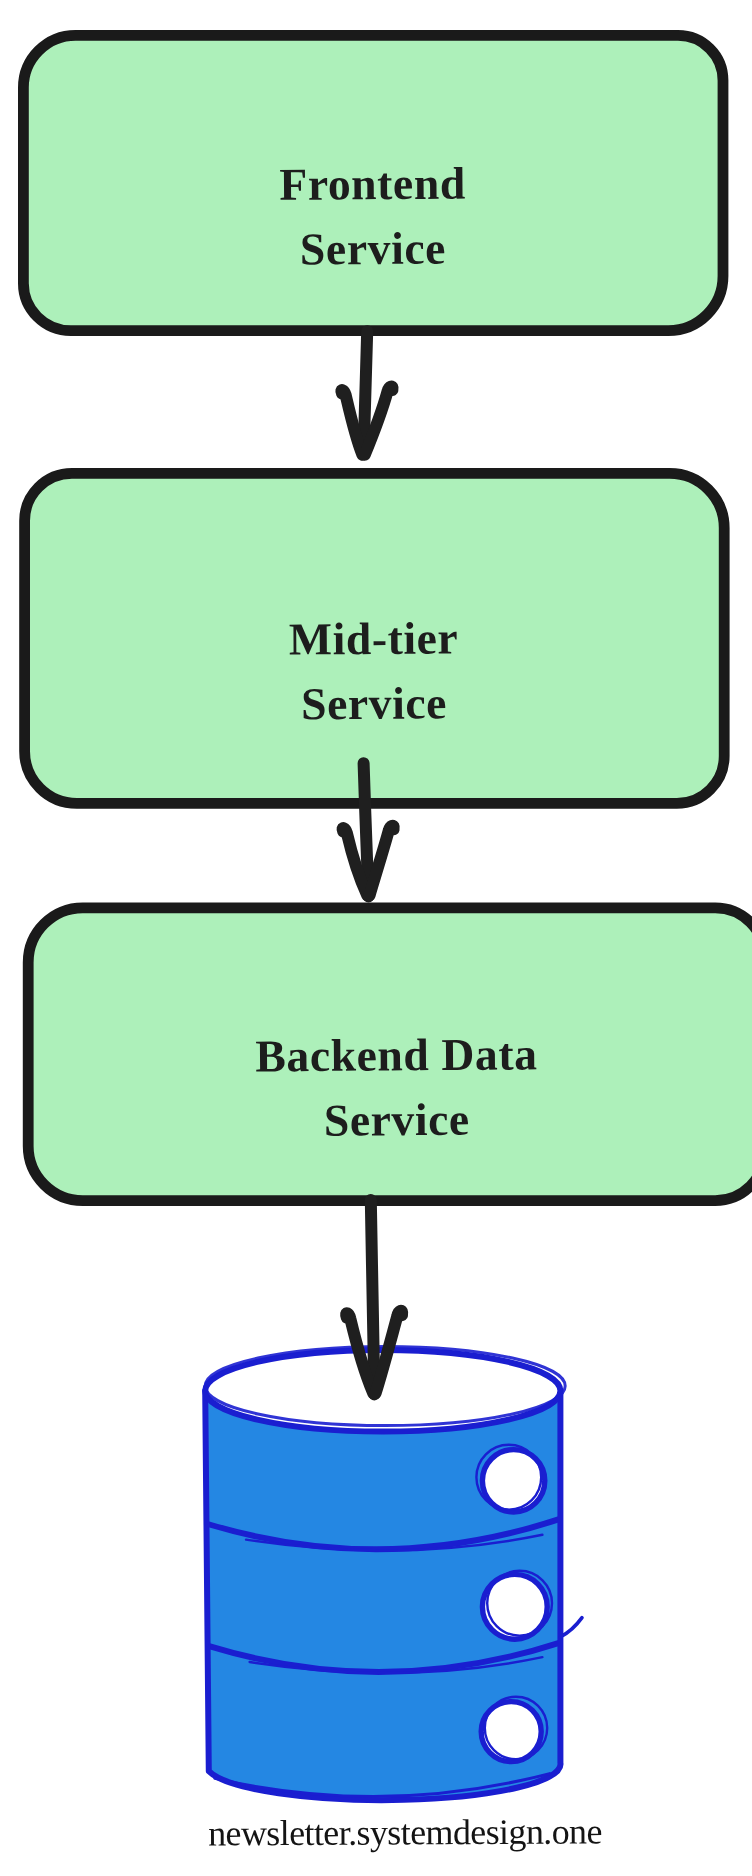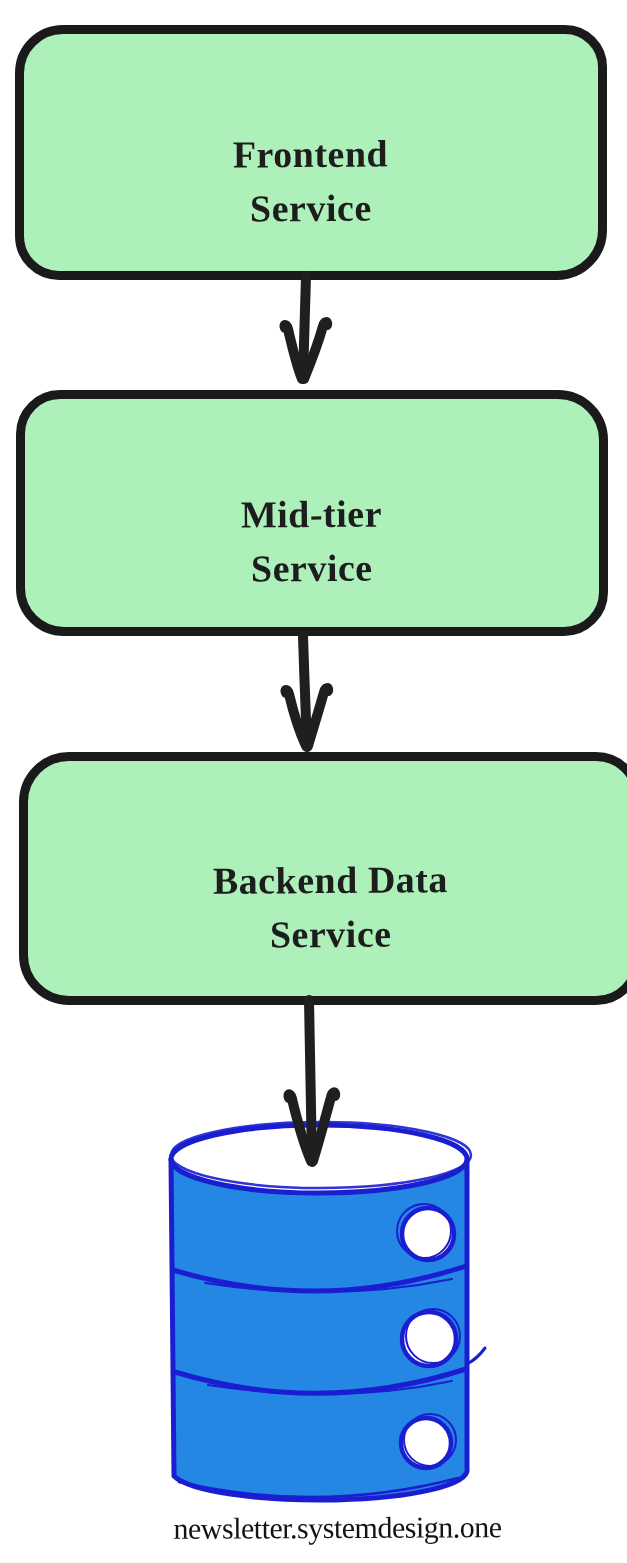--- a/index.html
+++ b/index.html
@@ -19,21 +19,21 @@
   .node {
     position: absolute;
     box-sizing: border-box;
     background: #adf0ba;
     border: 9px solid #1a1a1a;
     display: flex;
     align-items: center;
     justify-content: center;
   }
   .node.n1 { left: 15px;  top: 13px;  width: 592px; height: 255px; border-radius: 48px 42px 50px 44px; }
-  .node.n2 { left: 16px;  top: 378px; width: 592px; height: 246px; border-radius: 44px 50px 44px 48px; }
+  .node.n2 { left: 16px;  top: 378px; width: 592px; height: 284px; border-radius: 44px 50px 44px 48px; }
   .node.n3 { left: 19px;  top: 740px; width: 623px; height: 253px; border-radius: 50px 46px 46px 50px; }
   .node-label {
     white-space: pre-line;
     text-align: center;
     font-size: 38px;
     font-weight: 600;
     line-height: 54px;
     color: #1d1d1d;
     letter-spacing: 0.5px;
     margin-top: 56px;

